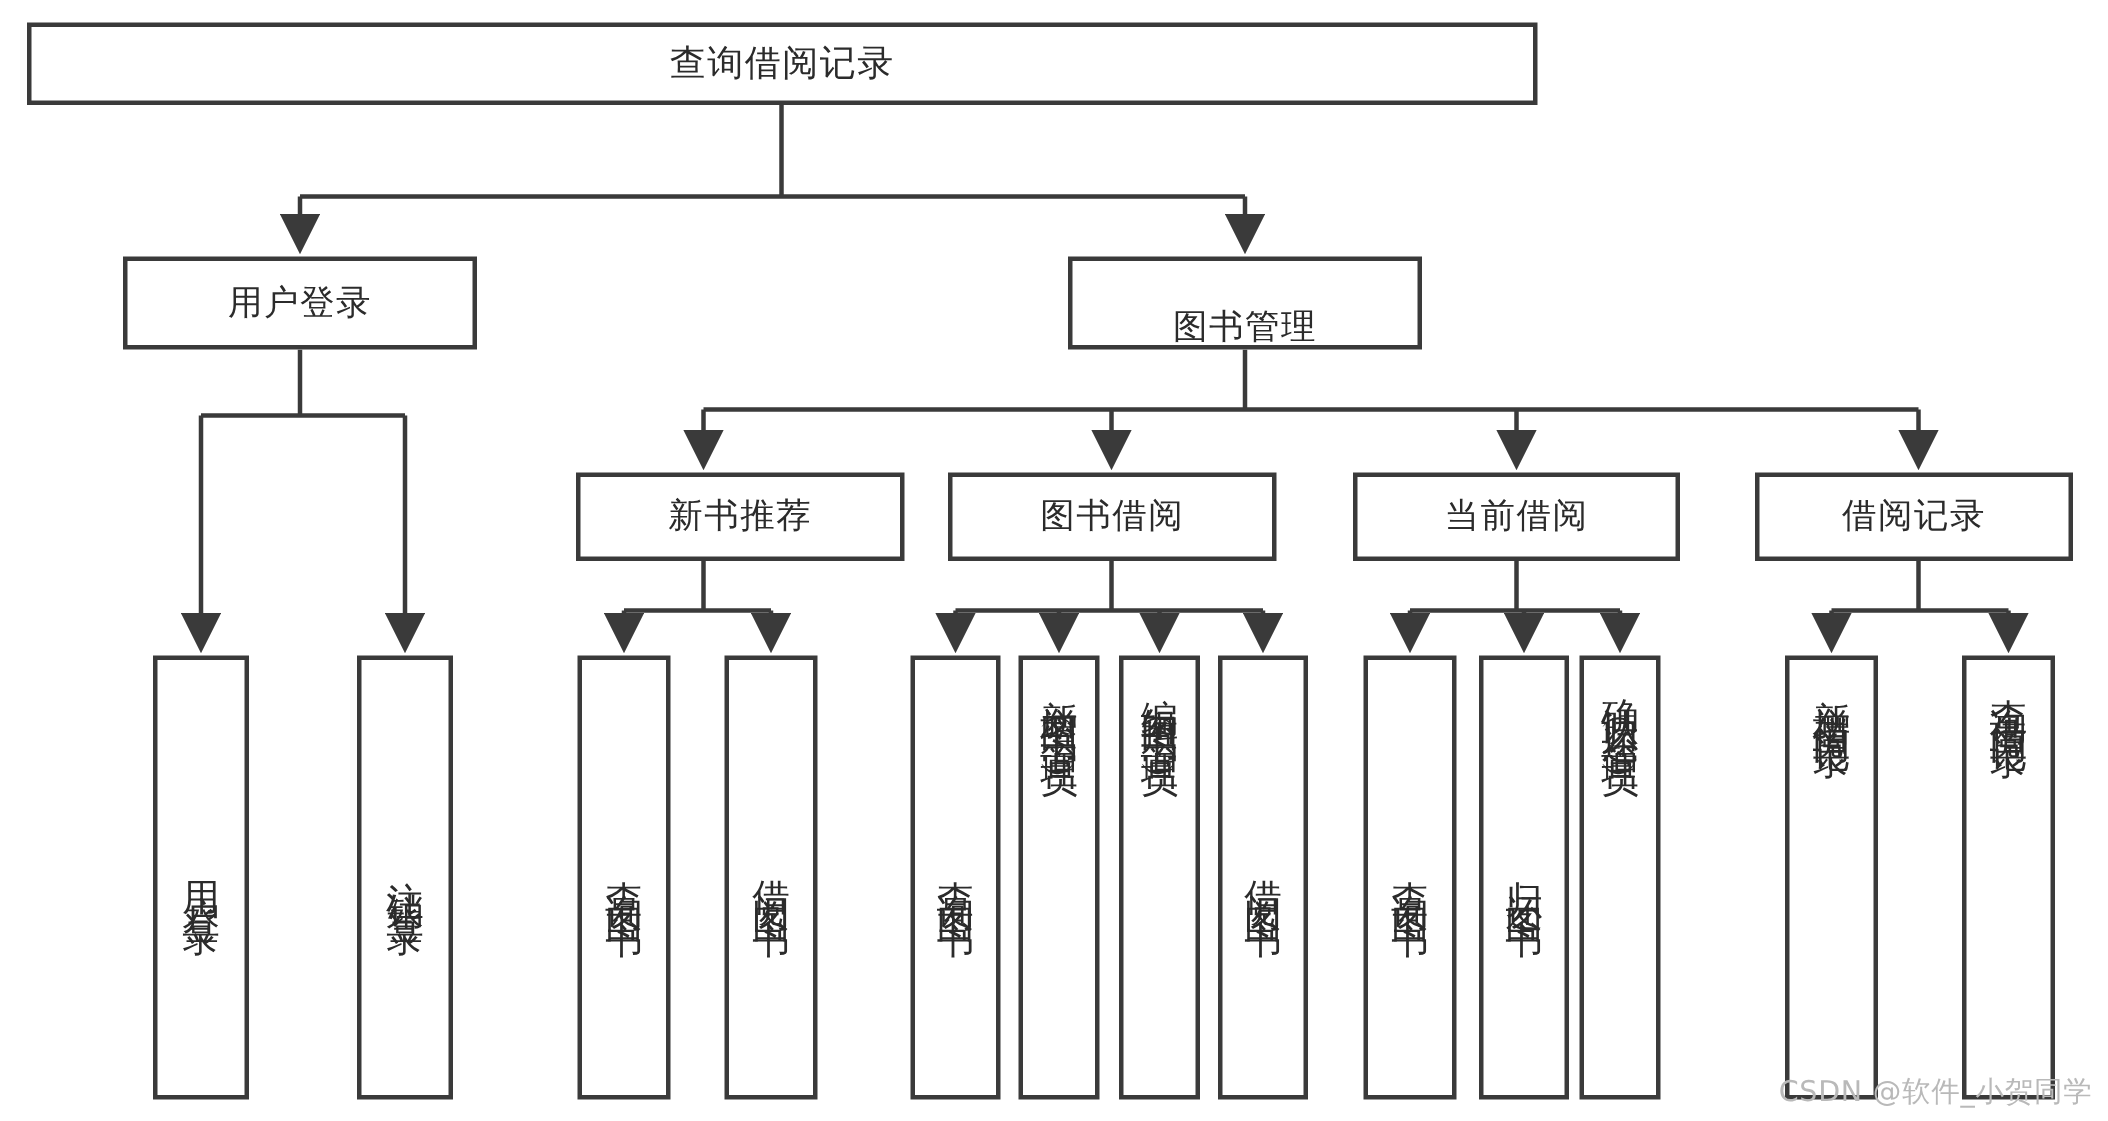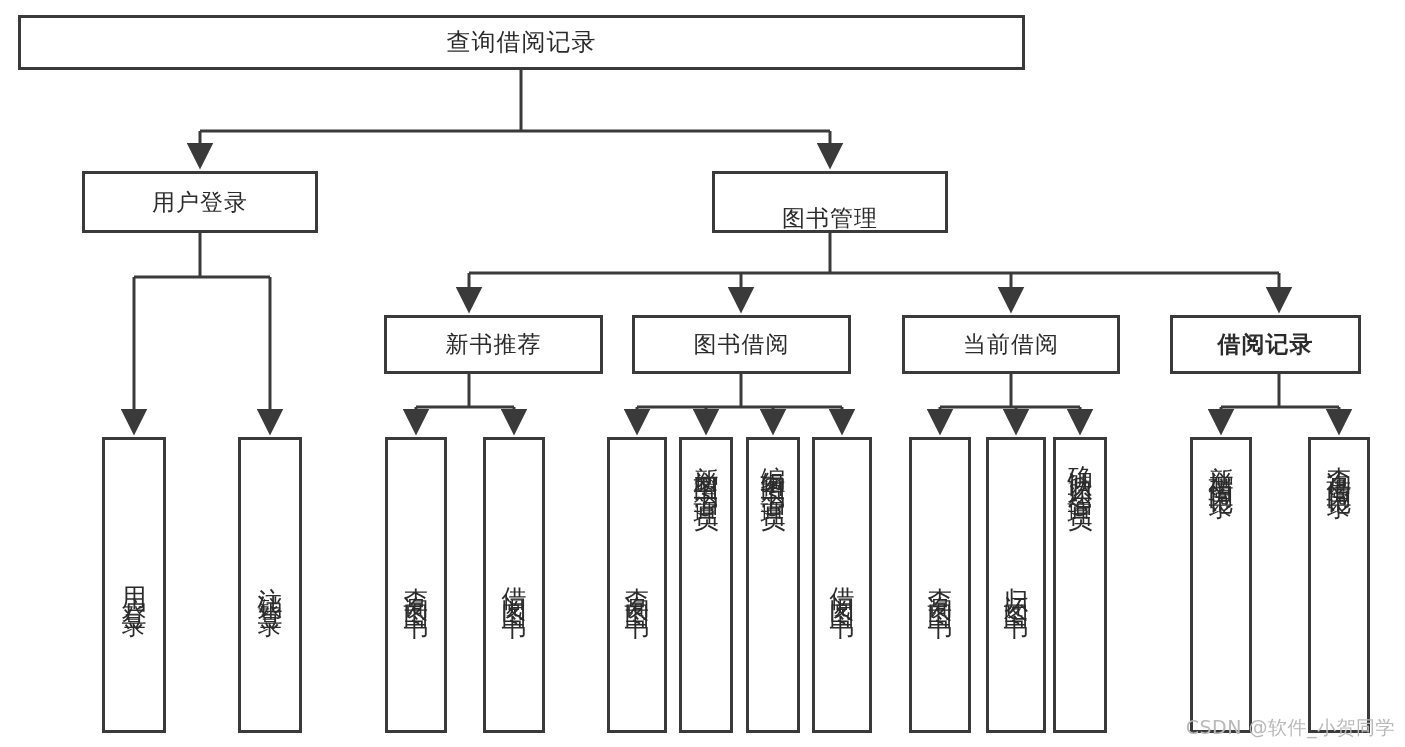--- a/index.html
+++ b/index.html
@@ -149,21 +149,21 @@
 
   <div class="node horiz" style="left:360px; top:315px; width:219px; height:59px;margin-left:24px;">
     <span class="node-label">新书推荐</span>
   </div>
   <div class="node horiz" style="left:632px; top:315px; width:219px; height:59px;">
     <span class="node-label">图书借阅</span>
   </div>
   <div class="node horiz" style="left:902px; top:315px; width:218px; height:59px;">
     <span class="node-label">当前借阅</span>
   </div>
-  <div class="node horiz" style="left:1170px; top:315px; width:191px; height:59px;font-weight:bold;">
+  <div class="node horiz" style="left:1170px; top:315px; width:212px; height:59px;">
     <span class="node-label">借阅记录</span>
   </div>
 
   <div class="node leaf short" style="left:102px; top:437px; width:64px; height:296px;">
     <span class="node-label">用户登录</span>
   </div>
   <div class="node leaf short" style="left:238px; top:437px; width:64px; height:296px;">
     <span class="node-label">注销登录</span>
   </div>
 

